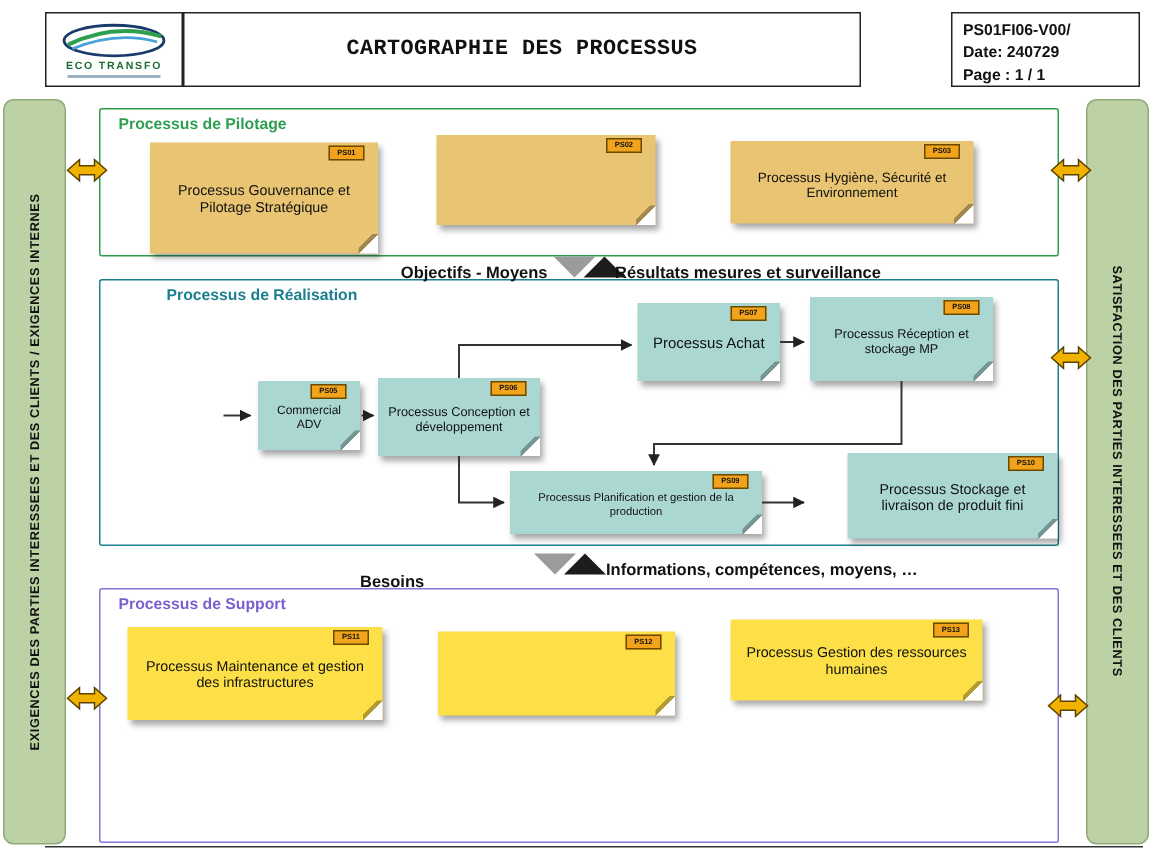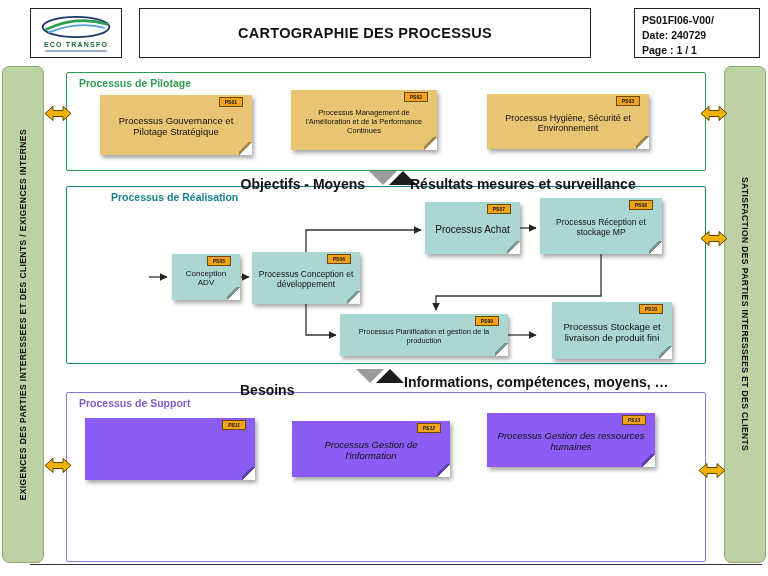--- a/index.html
+++ b/index.html
@@ -4,21 +4,21 @@
 <style>
   * { margin:0; padding:0; box-sizing:border-box; }
   body { background:#e8e8e8; font-family:"Liberation Sans", sans-serif; }
   #page { position:relative; width:768px; height:576px; background:#fff; overflow:hidden; margin:0 auto; }
 
   
   .hcell { position:absolute; top:8px; height:50px; border:1px solid #222; background:#fff; }
   #logo-cell { left:30px; width:92px; display:flex; flex-direction:column; align-items:center; justify-content:center; }
   #logo-cell .brand { font-size:7px; font-weight:bold; color:#1c6b34; letter-spacing:1.2px; margin-top:1px; }
   #logo-cell .tagline-bar { width:62px; height:2px; background:#9db3c4; margin-top:2px; }
-  #title-cell { left:139px; width:452px; display:flex; align-items:center; justify-content:center; }
+  #title-cell { left:122px; width:452px; display:flex; align-items:center; justify-content:center;font-family:Liberation Mono, monospace; }
   #title-cell .title { font-size:14.5px; font-weight:bold; color:#111; letter-spacing:.3px; }
   #info-cell { left:634px; width:126px; padding:4px 7px; font-size:10.5px; font-weight:bold; color:#111; line-height:1.45; }
 
   
   .sidebar { position:absolute; top:66px; width:42px; height:497px; background:#bcd2a5; border:1px solid #8fa977; border-radius:7px; display:flex; align-items:center; justify-content:center; overflow:hidden; }
   #left-sidebar { left:2px; }
   #right-sidebar { left:724px; }
   .v-text { writing-mode:vertical-rl; font-size:8.5px; font-weight:bold; color:#111; letter-spacing:.4px; white-space:nowrap; }
   #left-sidebar .v-text { transform:rotate(180deg); }
 
@@ -31,45 +31,45 @@
   #pilotage-box .zone-label { color:#2e9e4f; }
   #realisation-box .zone-label { color:#1a7f8e;padding-left:32px; }
   #support-box .zone-label { color:#7a5fd0; }
 
   
   .note { position:absolute; display:flex; align-items:center; justify-content:center; text-align:center;
           padding:10px 6px 8px; color:#111; box-shadow:2px 3px 4px rgba(0,0,0,.35); }
   .note .note-label { width:100%; }
   .yellow { background:#e9c472; }
   .teal   { background:#abd7d3; }
-  .purple { background:#8b5cf6;font-style:italic; }
+  .purple { background:#fde047; }
   .tag { position:absolute; top:2px; right:9px; background:#f2a31c; border:.5px solid #6b4a00; color:#111;
          font-size:5px; font-weight:bold; padding:1px 5px; line-height:1.2; }
   .fold { position:absolute; right:0; bottom:0; width:13px; height:13px;
           background:linear-gradient(to top left, #fff 0 48%, rgba(0,0,0,.30) 48% 63%, transparent 63%); }
 
   
-  #note-gouv   { left:100px; top:95px;  width:152px; height:60px; font-size:9.5px; }
+  #note-gouv   { left:100px; top:95px;  width:152px; height:74px; font-size:9.5px; }
   #note-mgmt   { left:291px; top:90px;  width:146px; height:60px; font-size:7.5px; }
   #note-hse    { left:487px; top:94px;  width:162px; height:55px; font-size:9px; }
   
   #note-com    { left:70px;  top:254px; width:78px;  height:46px; font-size:8px; }
   #note-adv    { left:172px; top:254px; width:68px;  height:46px; font-size:8px; }
   #note-conc   { left:252px; top:252px; width:108px; height:52px; font-size:8.5px; }
   #note-achat  { left:425px; top:202px; width:95px;  height:52px; font-size:10px; }
   #note-recep  { left:540px; top:198px; width:122px; height:56px; font-size:8.5px; }
   #note-plan   { left:340px; top:314px; width:168px; height:42px; font-size:7.5px; }
-  #note-stock  { left:552px; top:302px; width:120px; height:57px; font-size:9.5px; }
+  #note-stock  { left:565px; top:302px; width:140px; height:57px; font-size:9.5px; }
   
   #note-maint  { left:85px;  top:418px; width:170px; height:62px; font-size:9.5px; }
   #note-info   { left:292px; top:421px; width:158px; height:56px; font-size:9.5px; }
   #note-rh     { left:487px; top:413px; width:168px; height:54px; font-size:9.5px; }
 
   
-  .div-text { position:absolute; font-size:14px; font-weight:bold; color:#111; }
+  .div-text { position:absolute; font-size:11px; font-weight:bold; color:#111; }
   #div1-left  { left:220px; top:176px; width:145px; text-align:right; }
   #div1-right { left:410px; top:176px; }
   #div2-left  { left:240px; top:382px; width:112px; text-align:left; }
   #div2-right { left:404px; top:374px; }
   .tri-pair { position:absolute; display:flex; align-items:center; }
   #tri1 { left:369px; top:171px; }
   #tri2 { left:356px; top:369px; }
   .tri-down { width:0; height:0; border-left:14px solid transparent; border-right:14px solid transparent; border-top:14px solid #9b9b9b; }
   .tri-up   { width:0; height:0; border-left:14px solid transparent; border-right:14px solid transparent; border-bottom:14px solid #1c1c1c; margin-left:-8px; }
 
@@ -126,39 +126,38 @@
     <div class="zone-label">Processus de Support</div>
   </div>
 
   <div class="note yellow" id="note-gouv">
     <span class="tag">PS01</span>
     <span class="note-label">Processus Gouvernance et Pilotage Stratégique</span>
     <span class="fold"></span>
   </div>
   <div class="note yellow" id="note-mgmt">
     <span class="tag">PS02</span>
-    <span class="note-label">Processus Management de l'Amélioration et de la Performance Continues</span>
     <span class="fold"></span>
   </div>
   <div class="note yellow" id="note-hse">
     <span class="tag">PS03</span>
     <span class="note-label">Processus Hygiène, Sécurité et Environnement</span>
     <span class="fold"></span>
   </div>
 
   <div class="div-text" id="div1-left">Objectifs - Moyens</div>
   <div class="tri-pair" id="tri1">
     <span class="tri-down"></span>
     <span class="tri-up"></span>
   </div>
   <div class="div-text" id="div1-right">Résultats mesures et surveillance</div>
 
   <div class="note teal" id="note-adv">
     <span class="tag">PS05</span>
-    <span class="note-label">Conception ADV</span>
+    <span class="note-label">Commercial ADV</span>
     <span class="fold"></span>
   </div>
   <div class="note teal" id="note-conc">
     <span class="tag">PS06</span>
     <span class="note-label">Processus Conception et développement</span>
     <span class="fold"></span>
   </div>
   <div class="note teal" id="note-achat">
     <span class="tag">PS07</span>
     <span class="note-label">Processus Achat</span>
@@ -182,25 +181,25 @@
 
   <div class="div-text" id="div2-left">Besoins</div>
   <div class="tri-pair" id="tri2">
     <span class="tri-down"></span>
     <span class="tri-up"></span>
   </div>
   <div class="div-text" id="div2-right">Informations, compétences, moyens, …</div>
 
   <div class="note purple" id="note-maint">
     <span class="tag">PS11</span>
+    <span class="note-label">Processus Maintenance et gestion des infrastructures</span>
     <span class="fold"></span>
   </div>
   <div class="note purple" id="note-info">
     <span class="tag">PS12</span>
-    <span class="note-label">Processus Gestion de l'information</span>
     <span class="fold"></span>
   </div>
   <div class="note purple" id="note-rh">
     <span class="tag">PS13</span>
     <span class="note-label">Processus Gestion des ressources humaines</span>
     <span class="fold"></span>
   </div>
 
   <svg class="bi-arrow" id="arr-pil-l" viewBox="0 0 28 17">
     <polygon points="1,8.5 9,1.5 9,5.5 19,5.5 19,1.5 27,8.5 19,15.5 19,11.5 9,11.5 9,15.5" fill="#f2b200" stroke="#5b4300" stroke-width="1"></polygon>

